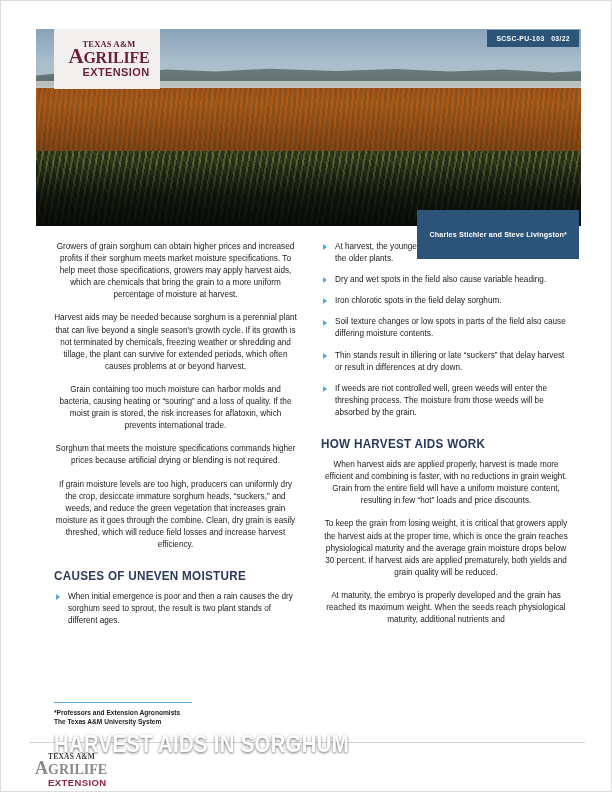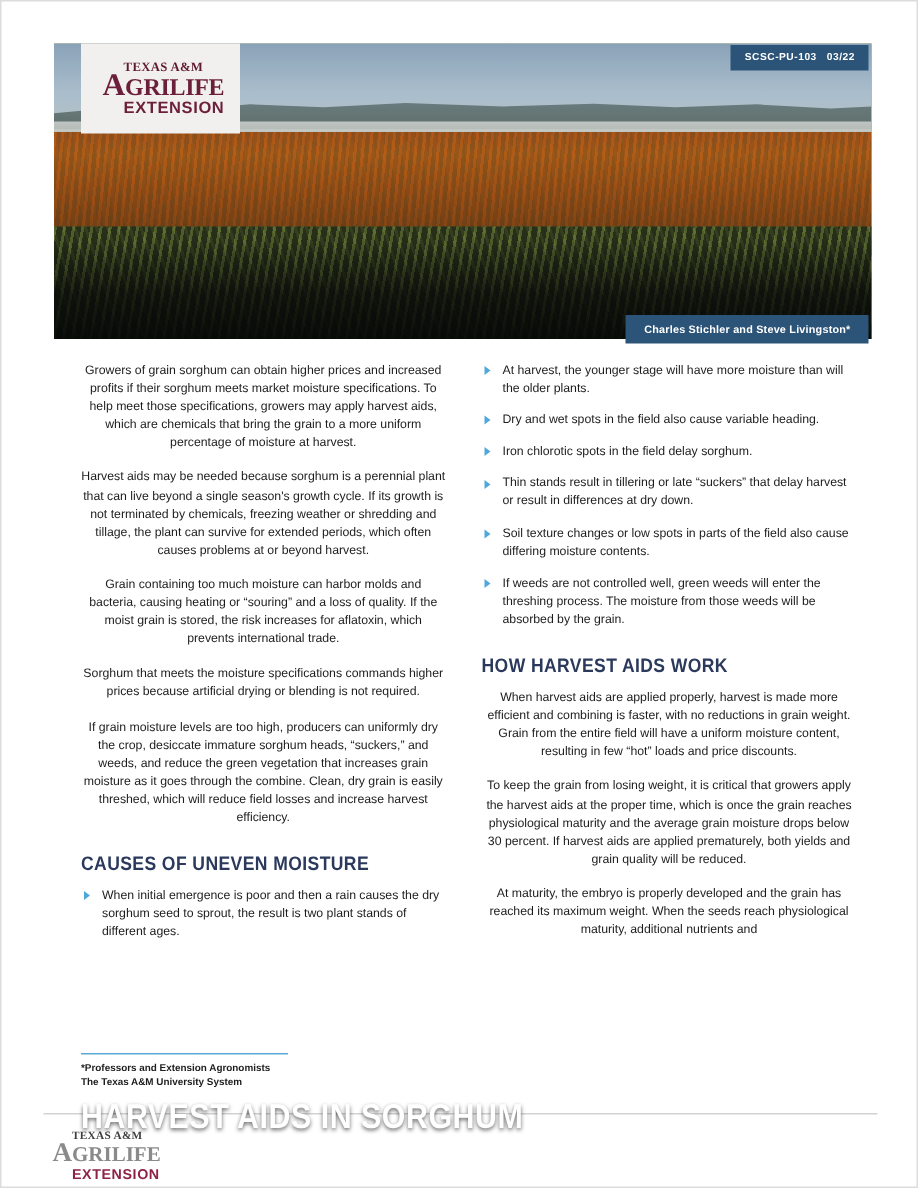--- a/index.html
+++ b/index.html
@@ -122,21 +122,21 @@
     text-shadow:0 1px 3px rgba(0,0,0,.6);
   }
 
   
   .author-badge{
     position:absolute;right:32px;top:209px;
     background:#2c5478;
     color:#ffffff;
     font-size:7.2px;font-weight:bold;
     letter-spacing:.15px;
-    padding:5px 12px;
+    padding:20px 12px;
     z-index:7;
   }
 
   
   .cols{
     position:absolute;
     left:0;top:240px;width:612px;
   }
   .col{
     position:absolute;top:0;
@@ -280,25 +280,25 @@
         <li>
           <span class="bullet-mark"></span>
           <span>Dry and wet spots in the field also cause variable heading.</span>
         </li>
         <li>
           <span class="bullet-mark"></span>
           <span>Iron chlorotic spots in the field delay sorghum.</span>
         </li>
         <li>
           <span class="bullet-mark"></span>
+          <span>Soil texture changes or low spots in parts of the field also cause differing moisture contents.</span>
+        </li>
+        <li>
+          <span class="bullet-mark"></span>
           <span>Thin stands result in tillering or late “suckers” that delay harvest or result in differences at dry down.</span>
-        </li>
-        <li>
-          <span class="bullet-mark"></span>
-          <span>Soil texture changes or low spots in parts of the field also cause differing moisture contents.</span>
         </li>
         <li>
           <span class="bullet-mark"></span>
           <span>If weeds are not controlled well, green weeds will enter the threshing process. The moisture from those weeds will be absorbed by the grain.</span>
         </li>
       </ul>
 
       <h2 class="sec">HOW HARVEST AIDS WORK</h2>
 
       <p class="body">When harvest aids are applied properly, harvest is made more efficient and combining is faster, with no reductions in grain weight. Grain from the entire field will have a uniform moisture content, resulting in few “hot” loads and price discounts.</p>

